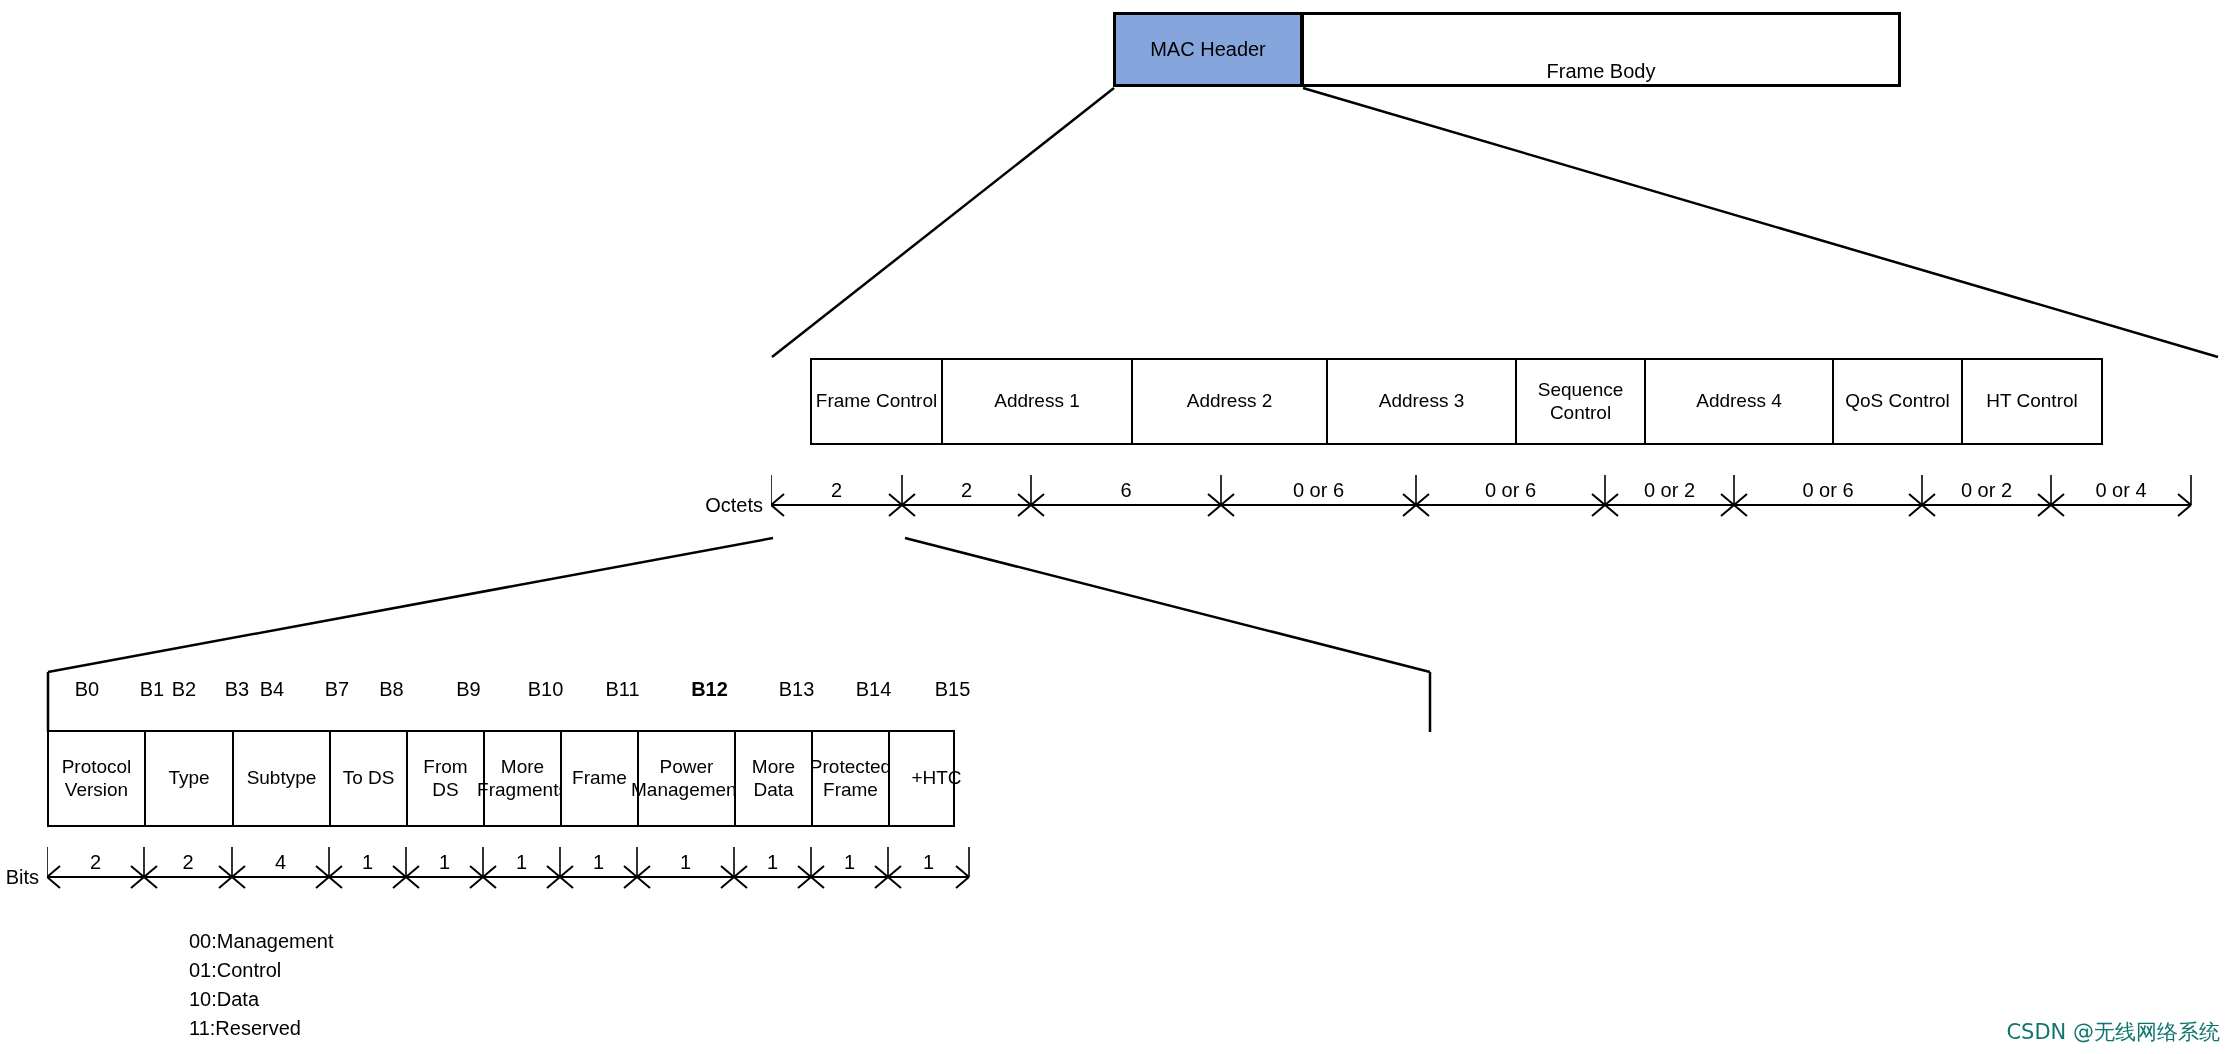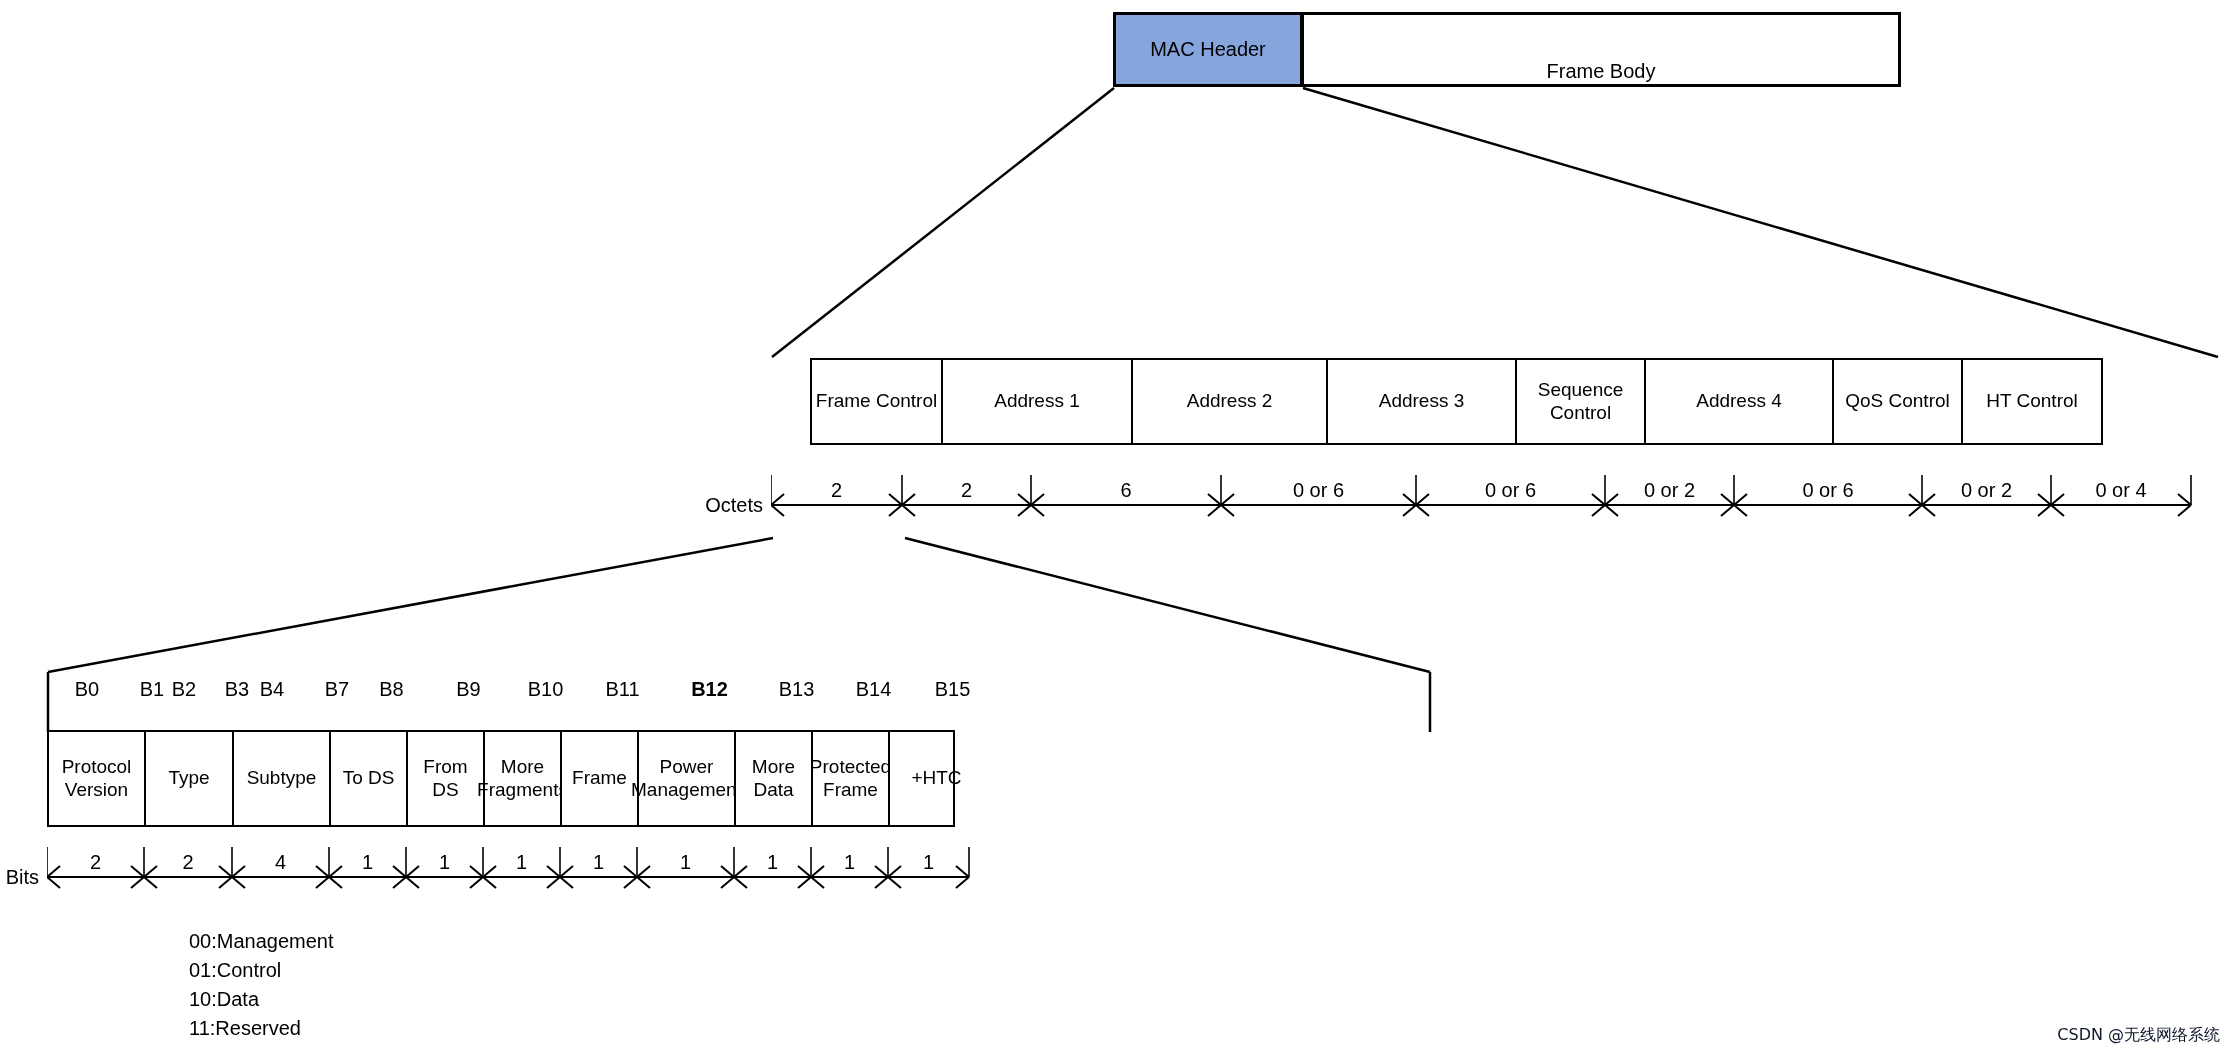--- a/index.html
+++ b/index.html
@@ -60,21 +60,21 @@
 
   
   #type-legend{
     position:absolute;left:189px;top:927px;
     font-size:20px;line-height:1.45;white-space:nowrap;
   }
 
   
   #watermark{
     position:absolute;right:14px;bottom:8px;
-    font-size:16px;color:#0f172a;white-space:nowrap;
+    font-size:21px;color:#0f766e;white-space:nowrap;
     font-family:"DejaVu Sans",sans-serif;
   }
 </style>
 </head>
 <body>
 
 <div class="stage">
 
   <svg class="lines" viewBox="0 0 2234 1054" xmlns="http://www.w3.org/2000/svg">
     <g stroke="#000" stroke-width="2.5" fill="none">

